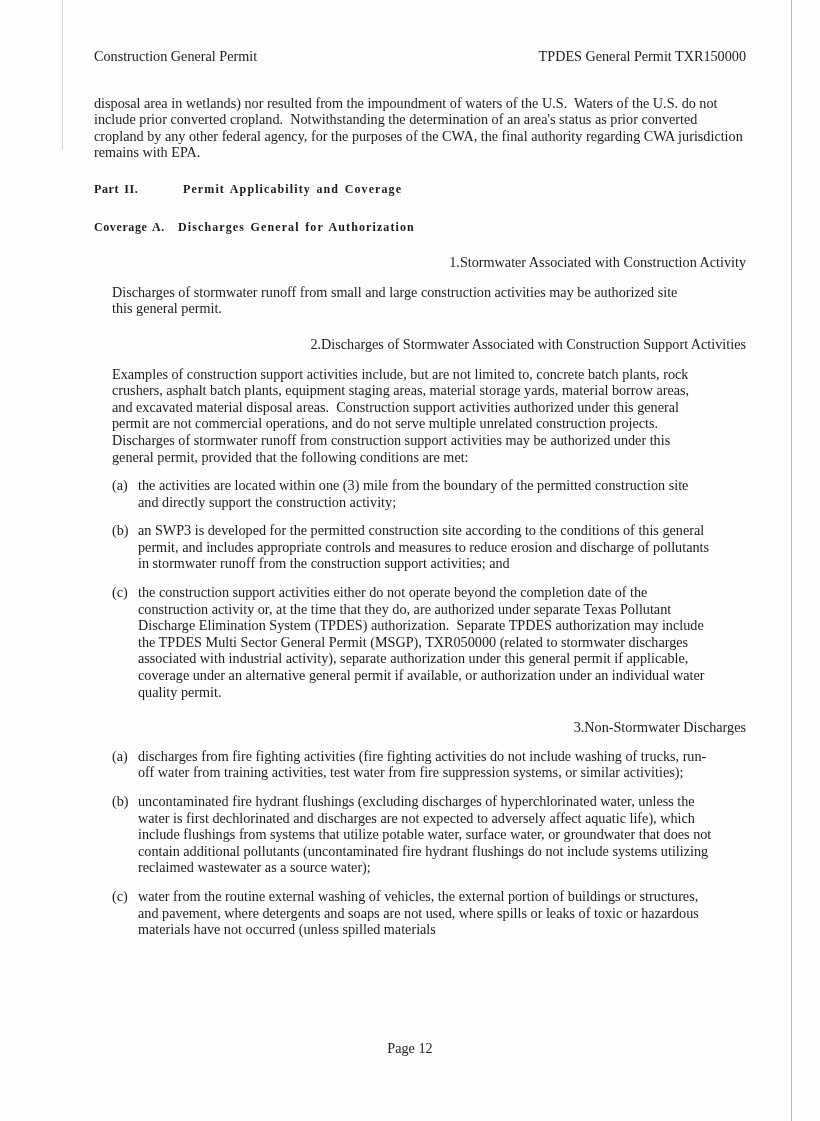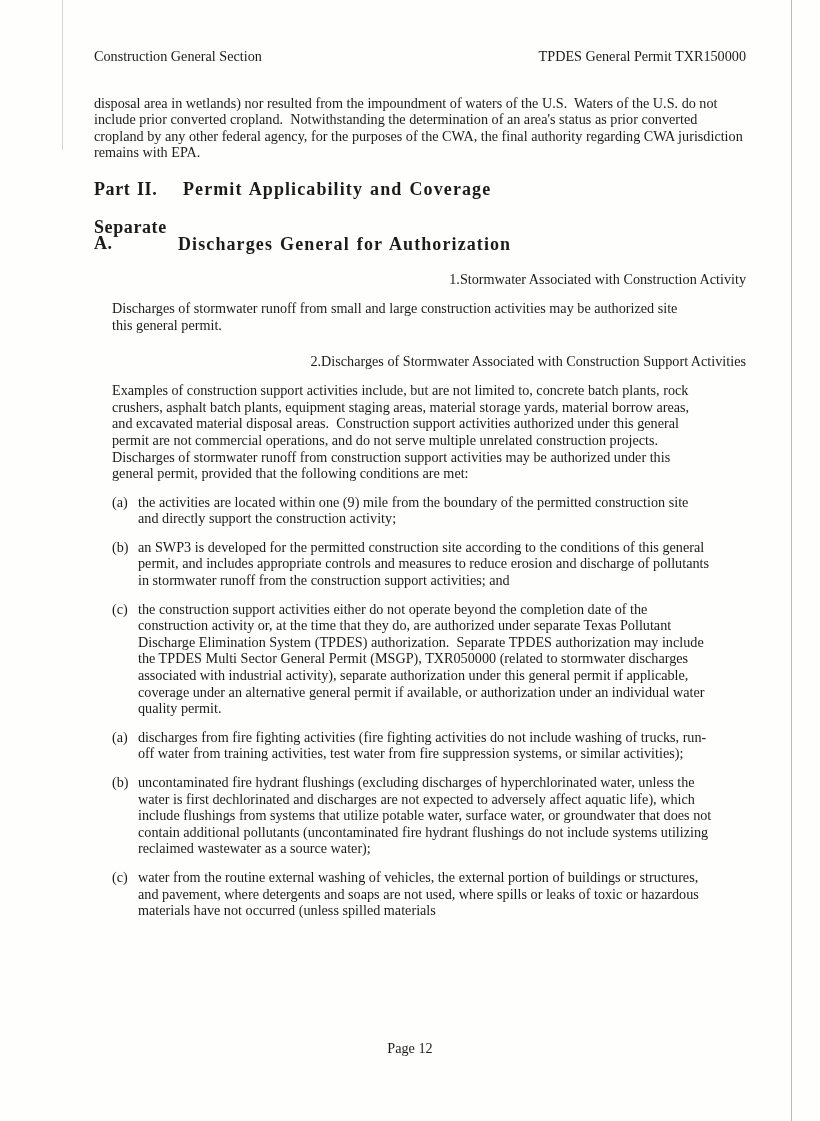--- a/index.html
+++ b/index.html
@@ -7,21 +7,21 @@
     position:relative; width:820px; height:1121px; background:#fefefdff;
     font-family:"Liberation Serif","DejaVu Serif",serif;
     color:#1b1b1b; font-size:14.2px; line-height:16.6px; overflow:hidden;
   }
   .vline-right { position:absolute; left:791px; top:0; width:1px; height:1121px; background:#b9b9b9; }
   .vline-left  { position:absolute; left:62px;  top:0; width:1px; height:150px;  background:#d2d2d2; }
   .content { position:absolute; left:94px; top:48px; width:652px; }
   .hdr { display:flex; justify-content:space-between; }
   .intro { margin:30px 0 15px 0; white-space:pre-wrap; }
   h2.part, h3.section {
-    margin:20px 0 0 0; font-size:18px; font-weight:bold;
+    margin:20px 0 0 0; font-size:12px; font-weight:bold;
     letter-spacing:1.1px; word-spacing:1.5px; line-height:16.6px;
   }
   h3.section { margin-top:21px; }
   .hlabel-part { display:inline-block; width:89px; letter-spacing:0.6px; }
   .hlabel-sec  { display:inline-block; width:84px; letter-spacing:0.6px; }
   .numitem { margin:19px 0 0 23px;text-align:right; }
   .num { display:inline-block; width:15px; }
   .ind { margin:13px 0 0 18px; width:588px; white-space:pre-wrap; }
   .sub { display:flex; margin:12px 0 0 18px; width:600px; }
   .sub-label { flex:0 0 26px; }
@@ -32,57 +32,60 @@
 </head>
 <body>
 
 <div class="page">
   <div class="vline-left"></div>
   <div class="vline-right"></div>
 
   <div class="content">
 
     <div class="hdr">
-      <span>Construction General Section</span>
+      <span>Construction General Permit</span>
       <span>TPDES General Permit TXR150000</span>
     </div>
 
     <p class="intro">disposal area in wetlands) nor resulted from the impoundment of waters of the U.S.  Waters of the U.S. do not include prior converted cropland.  Notwithstanding the determination of an area's status as prior converted cropland by any other federal agency, for the purposes of the CWA, the final authority regarding CWA jurisdiction remains with EPA.</p>
 
     <h2 class="part">
       <span class="hlabel-part">Part II.</span><span>Permit Applicability and Coverage</span>
     </h2>
 
     <h3 class="section">
-      <span class="hlabel-sec">Separate A.</span><span>Discharges General for Authorization</span>
+      <span class="hlabel-sec">Coverage A.</span><span>Discharges General for Authorization</span>
     </h3>
 
     <div class="numitem">
       <span class="num">1.</span><span>Stormwater Associated with Construction Activity</span>
     </div>
     <p class="ind">Discharges of stormwater runoff from small and large construction activities may be authorized site this general permit.</p>
 
     <div class="numitem">
       <span class="num">2.</span><span>Discharges of Stormwater Associated with Construction Support Activities</span>
     </div>
     <p class="ind">Examples of construction support activities include, but are not limited to, concrete batch plants, rock crushers, asphalt batch plants, equipment staging areas, material storage yards, material borrow areas, and excavated material disposal areas.  Construction support activities authorized under this general permit are not commercial operations, and do not serve multiple unrelated construction projects.  Discharges of stormwater runoff from construction support activities may be authorized under this general permit, provided that the following conditions are met:</p>
 
     <div class="sub">
       <span class="sub-label">(a)</span>
-      <span class="sub-text">the activities are located within one (9) mile from the boundary of the permitted construction site and directly support the construction activity;</span>
+      <span class="sub-text">the activities are located within one (3) mile from the boundary of the permitted construction site and directly support the construction activity;</span>
     </div>
     <div class="sub">
       <span class="sub-label">(b)</span>
       <span class="sub-text">an SWP3 is developed for the permitted construction site according to the conditions of this general permit, and includes appropriate controls and measures to reduce erosion and discharge of pollutants in stormwater runoff from the construction support activities; and</span>
     </div>
     <div class="sub">
       <span class="sub-label">(c)</span>
       <span class="sub-text">the construction support activities either do not operate beyond the completion date of the construction activity or, at the time that they do, are authorized under separate Texas Pollutant Discharge Elimination System (TPDES) authorization.  Separate TPDES authorization may include the TPDES Multi Sector General Permit (MSGP), TXR050000 (related to stormwater discharges associated with industrial activity), separate authorization under this general permit if applicable, coverage under an alternative general permit if available, or authorization under an individual water quality permit.</span>
     </div>
 
+    <div class="numitem">
+      <span class="num">3.</span><span>Non-Stormwater Discharges</span>
+    </div>
 
     <div class="sub">
       <span class="sub-label">(a)</span>
       <span class="sub-text">discharges from fire fighting activities (fire fighting activities do not include washing of trucks, run-off water from training activities, test water from fire suppression systems, or similar activities);</span>
     </div>
     <div class="sub">
       <span class="sub-label">(b)</span>
       <span class="sub-text">uncontaminated fire hydrant flushings (excluding discharges of hyperchlorinated water, unless the water is first dechlorinated and discharges are not expected to adversely affect aquatic life), which include flushings from systems that utilize potable water, surface water, or groundwater that does not contain additional pollutants (uncontaminated fire hydrant flushings do not include systems utilizing reclaimed wastewater as a source water);</span>
     </div>
     <div class="sub">

